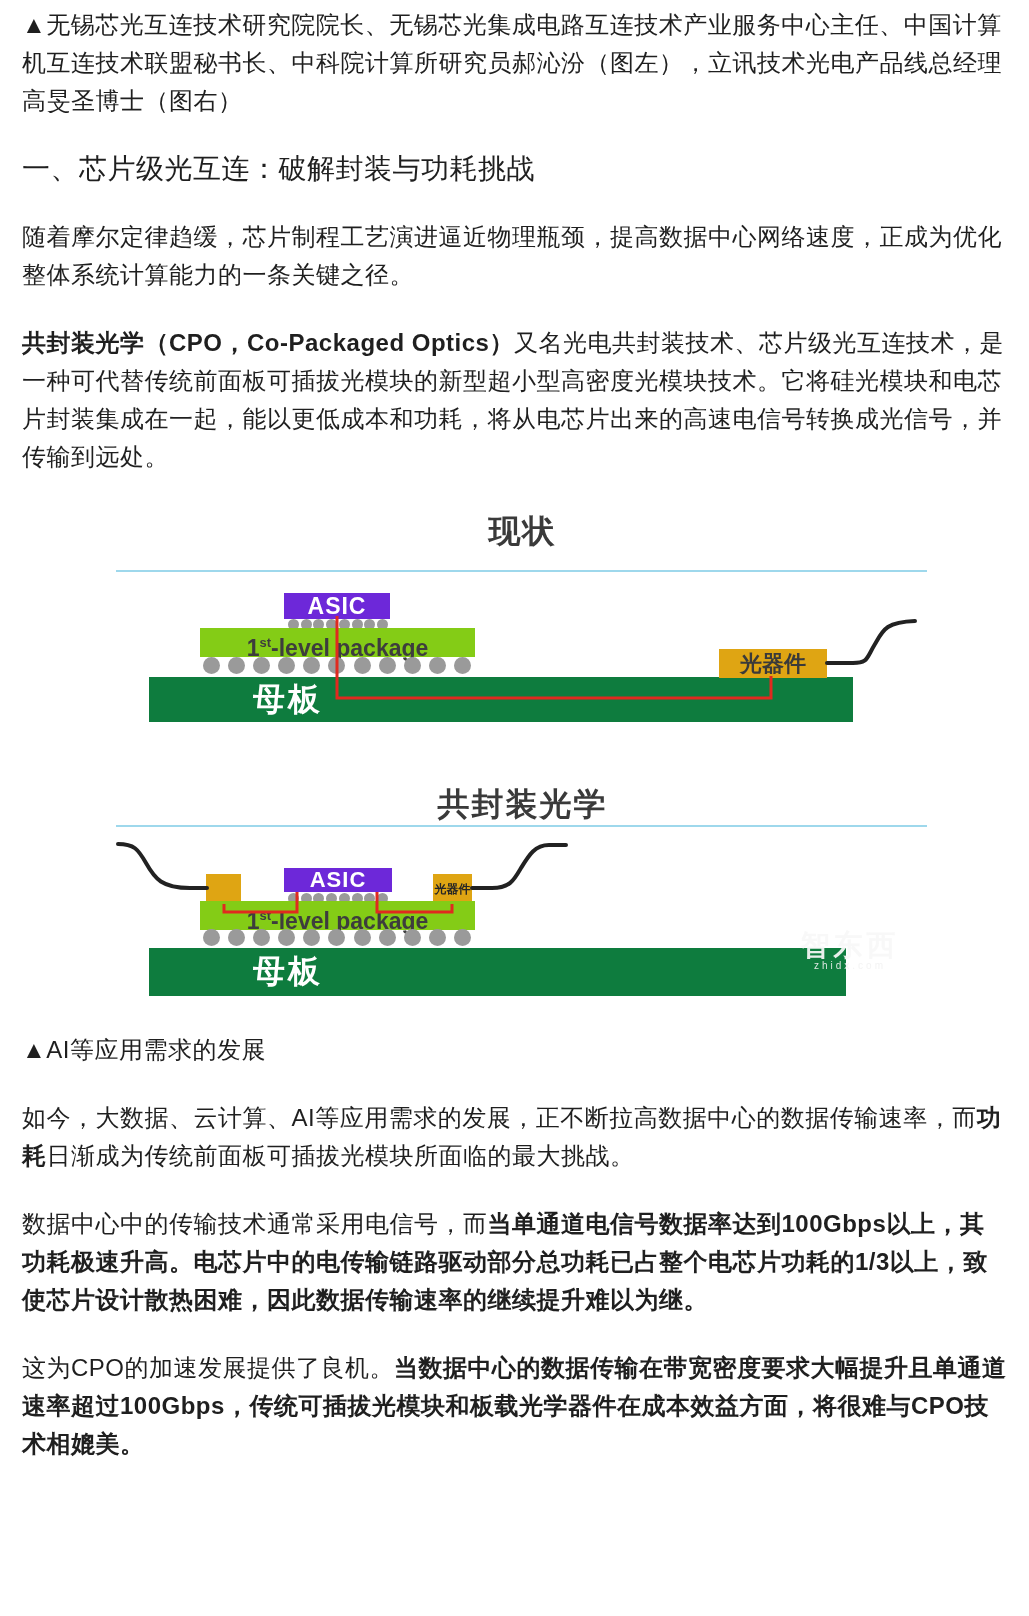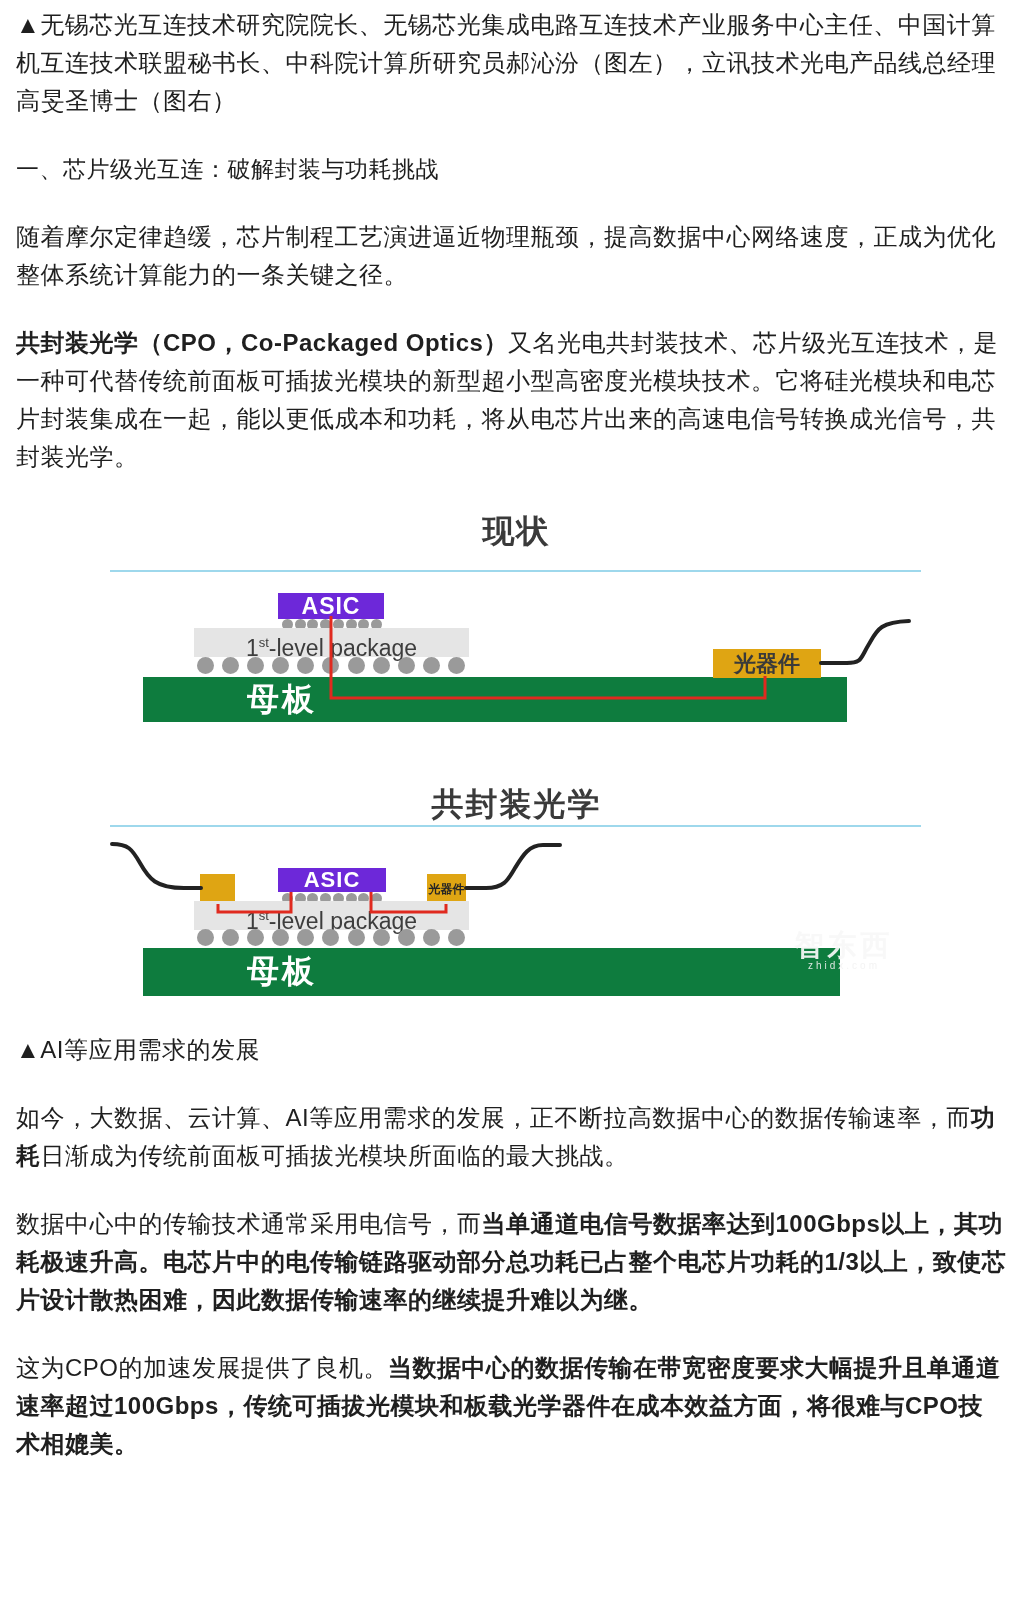--- a/index.html
+++ b/index.html
@@ -1,37 +1,37 @@
 <!DOCTYPE html>
 <html><head>
 <meta charset="utf-8">
 <style>
   html,body{margin:0;padding:0;background:#ffffff;}
   body{width:1029px;font-family:"Liberation Sans","DejaVu Sans",sans-serif;color:#1f1f1f;}
-  .page{padding:6px 22px 0 16px;}
+  .page{padding:6px 22px 0 22px;}
   p{margin:0 0 30px 0;font-size:24px;line-height:38px;letter-spacing:0.5px;}
-  .heading{margin:0 0 30px 0;font-size:23px;line-height:38px;font-weight:400;letter-spacing:0.5px;}
+  .heading{margin:0 0 30px 0;font-size:28px;line-height:38px;font-weight:400;letter-spacing:0.5px;}
   b{font-weight:700;}
 
   
   .figure{position:relative;height:490px;margin:4px -22px 35px -22px;}
   .fig-title{position:absolute;left:118px;width:809px;text-align:center;
              font-size:32px;line-height:52px;font-weight:700;color:#3a3a3a;letter-spacing:2px;font-family:Liberation Mono, monospace;}
   .t1{top:2px;}
   .t2{top:251px;margin-top:24px;}
   .divider{position:absolute;left:116px;width:811px;height:2px;background:#9ed8ec;}
   .d1{top:64px;}
   .d2{top:319px;}
 
   .abs{position:absolute;}
   .asic{background:#6d28d9;color:#ffffff;font-weight:700;text-align:center;letter-spacing:1px;}
   .a1{left:284px;top:87px;width:106px;height:26px;line-height:26px;font-size:23px;}
   .a2{left:284px;top:362px;width:108px;height:24px;line-height:24px;font-size:22px;}
 
-  .pkg{background:#e5e5e5;color:#3d3d3d;font-weight:400;font-size:23px;text-align:center;}
+  .pkg{background:#84cc16;color:#3d3d3d;font-weight:700;font-size:23px;text-align:center;}
   .p1x{left:200px;top:122px;width:275px;height:29px;line-height:29px;}
   .p2x{left:200px;top:395px;width:275px;height:29px;line-height:29px;}
   .pkg sup{font-size:13px;}
 
   .opt{background:#dfa513;}
   .o1{left:719px;top:143px;width:108px;height:29px;line-height:29px;
       font-size:22px;font-weight:700;color:#3a3a3a;text-align:center;}
   .o2l{left:206px;top:368px;width:35px;height:30px;}
   .o2r{left:433px;top:368px;width:39px;height:30px;line-height:30px;
        font-size:12px;font-weight:700;color:#252525;text-align:center;}
@@ -64,21 +64,21 @@
 <body>
 
 <div class="page">
 
   <p>▲无锡芯光互连技术研究院院长、无锡芯光集成电路互连技术产业服务中心主任、中国计算机互连技术联盟秘书长、中科院计算所研究员郝沁汾（图左），立讯技术光电产品线总经理高旻圣博士（图右）</p>
 
   <div class="heading">一、芯片级光互连：破解封装与功耗挑战</div>
 
   <p>随着摩尔定律趋缓，芯片制程工艺演进逼近物理瓶颈，提高数据中心网络速度，正成为优化整体系统计算能力的一条关键之径。</p>
 
-  <p><b>共封装光学（CPO，Co-Packaged Optics）</b><span>又名光电共封装技术、芯片级光互连技术，是一种可代替传统前面板可插拔光模块的新型超小型高密度光模块技术。它将硅光模块和电芯片封装集成在一起，能以更低成本和功耗，将从电芯片出来的高速电信号转换成光信号，共封装光学。</span></p>
+  <p><b>共封装光学（CPO，Co-Packaged Optics）</b><span>又名光电共封装技术、芯片级光互连技术，是一种可代替传统前面板可插拔光模块的新型超小型高密度光模块技术。它将硅光模块和电芯片封装集成在一起，能以更低成本和功耗，将从电芯片出来的高速电信号转换成光信号，并传输到远处。</span></p>
 
   <div class="figure">
 
     <div class="fig-title t1">现状</div>
     <div class="divider d1"></div>
     <div class="abs asic a1">ASIC</div>
     <div class="balls small b1">
         <span></span>
         <span></span>
         <span></span>

